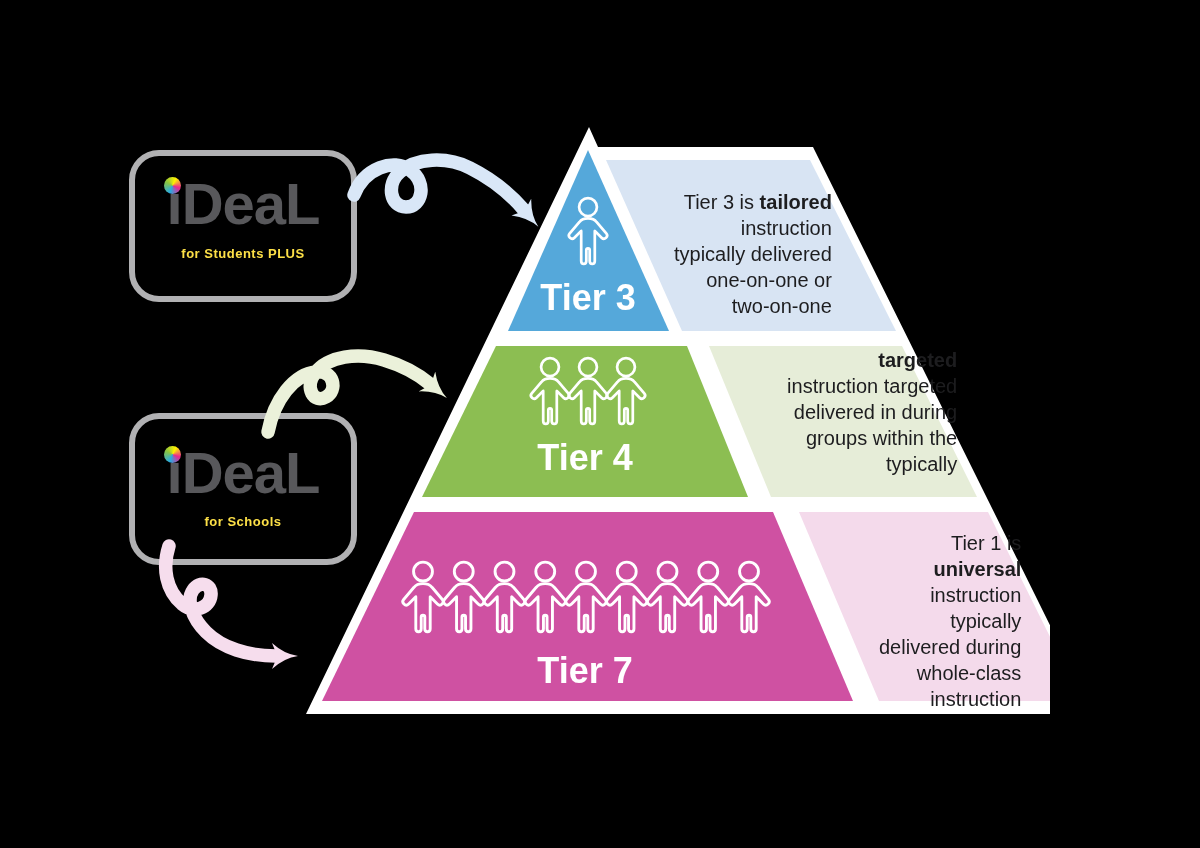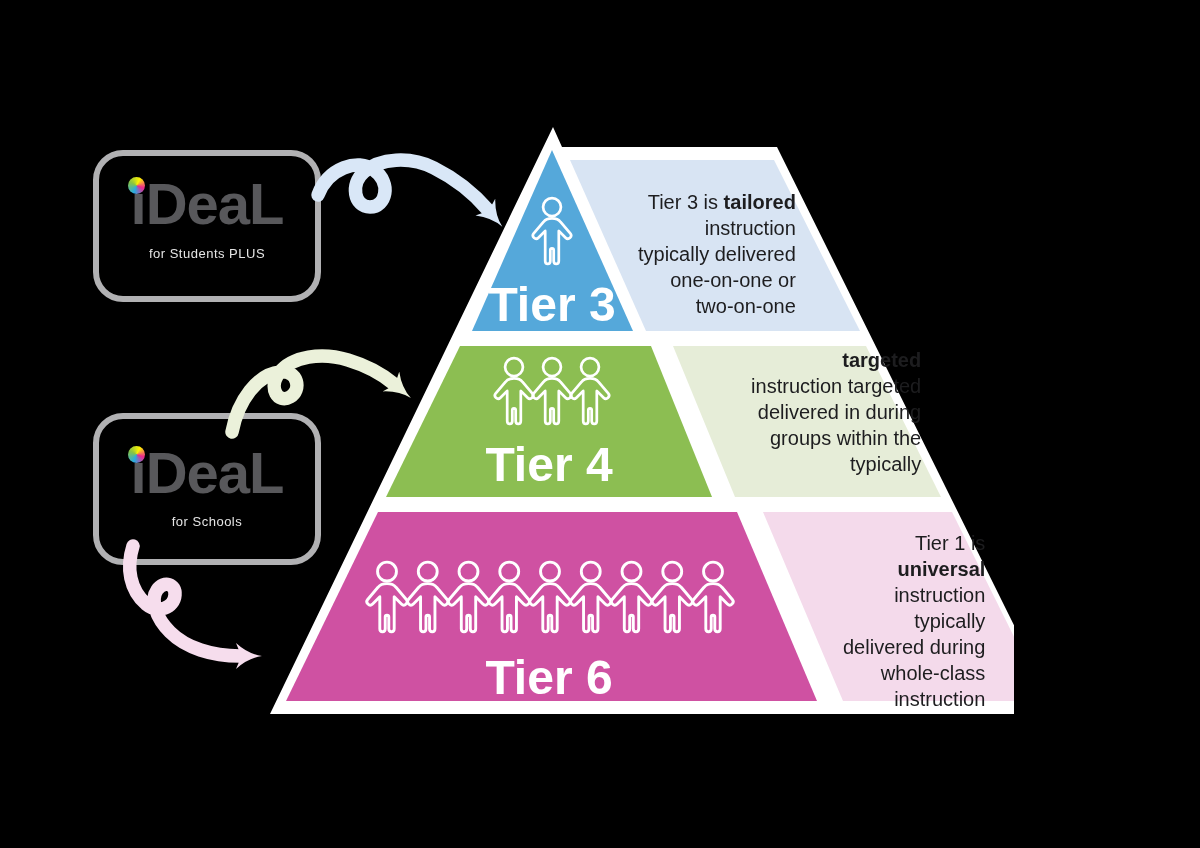--- a/index.html
+++ b/index.html
@@ -1,23 +1,23 @@
 <!DOCTYPE html>
 <html><head>
 <meta charset="utf-8">
 <style>
   html,body{margin:0;padding:0;background:#000;}
   .stage{position:relative;width:1014px;height:848px;background:#000;overflow:hidden;
-         font-family:"Liberation Sans", sans-serif;}
+         font-family:"Liberation Sans", sans-serif;margin-left:36px;}
   .stage svg{position:absolute;left:0;top:0;}
   .txt{position:absolute;text-align:right;}
   .brand{width:228px;text-align:center;font-weight:bold;font-size:58px;letter-spacing:-1px;color:#58585b;line-height:58px;}
   .brand-dot{position:absolute;width:17px;height:17px;border-radius:50%;}
-  .subtitle{width:228px;text-align:center;font-size:13px;letter-spacing:.5px;color:#e5e5e5;font-weight:normal;}
-  .tier-label{width:240px;text-align:center;color:#ffffff;font-weight:bold;font-size:48px;}
+  .subtitle{width:228px;text-align:center;font-size:13px;letter-spacing:.5px;color:#fde047;font-weight:bold;}
+  .tier-label{width:240px;text-align:center;color:#ffffff;font-weight:bold;font-size:36px;}
   .desc{font-size:20px;line-height:26px;color:#1d1d1f;}
   .desc b{font-weight:bold;}
   .desc .ln{white-space:nowrap;}
   .desc .ln:nth-child(2){margin-left:13px;}
   .desc .ln:nth-child(3){margin-left:26px;}
   .desc .ln:nth-child(4){margin-left:39px;}
   .desc .ln:nth-child(5){margin-left:52px;}
   .desc .ln:nth-child(6){margin-left:65px;}
   .desc .ln:nth-child(7){margin-left:78px;}
 </style>
@@ -85,21 +85,21 @@
   <div class="txt brand" style="left:93px;top:175px;">ıDeaL</div>
   <span class="brand-dot" style="left: 128px; top: 177px; background: conic-gradient(from 200deg, rgb(41, 171, 226), rgb(139, 197, 63) 28%, rgb(255, 242, 0) 52%, rgb(236, 38, 143) 75%, rgb(41, 171, 226));"></span>
   <div class="txt subtitle" style="left:93px;top:246px;">for Students PLUS</div>
 
   <div class="txt brand" style="left:93px;top:444px;">ıDeaL</div>
   <span class="brand-dot" style="left: 128px; top: 446px; background: conic-gradient(from 200deg, rgb(41, 171, 226), rgb(139, 197, 63) 28%, rgb(255, 242, 0) 52%, rgb(236, 38, 143) 75%, rgb(41, 171, 226));"></span>
   <div class="txt subtitle" style="left:93px;top:514px;">for Schools</div>
 
   <div class="txt tier-label" style="left:432px;top:277px;">Tier 3</div>
   <div class="txt tier-label" style="left:429px;top:437px;">Tier 4</div>
-  <div class="txt tier-label" style="left:429px;top:650px;">Tier 6</div>
+  <div class="txt tier-label" style="left:429px;top:650px;">Tier 7</div>
 
   <div class="txt desc" style="left:612px;top:189px;">
     <div class="ln"><span>Tier 3 is </span><b>tailored</b></div>
     <div class="ln">instruction</div>
     <div class="ln">typically delivered</div>
     <div class="ln">one-on-one or</div>
     <div class="ln">two-on-one</div>
   </div>
 
   <div class="txt desc" style="left:731px;top:347px;">

